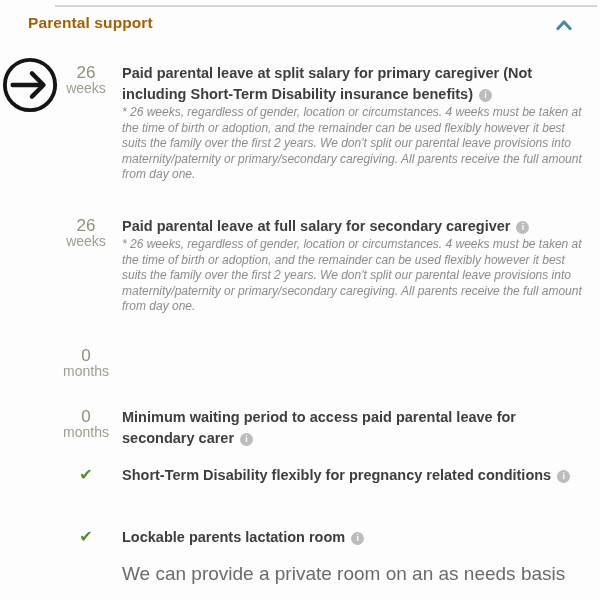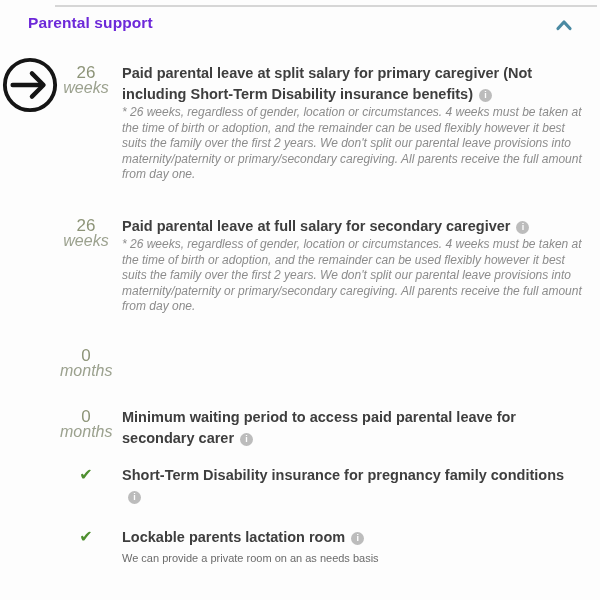--- a/index.html
+++ b/index.html
@@ -4,42 +4,42 @@
 <style>
   * { margin:0; padding:0; box-sizing:border-box; }
   html,body { width:600px; height:600px; overflow:hidden; background:#fdfdfd;
               font-family:"Liberation Sans", sans-serif; }
   .screen { position:relative; width:600px; height:600px; background:#fdfdfd; }
 
   .top-divider { position:absolute; left:55px; right:3px; top:5px; height:2px;
                  background:#d6d6d6; }
 
   .header-title { position:absolute; left:28px; top:14px; font-size:15.5px;
-                  font-weight:bold; color:#6d28d9; letter-spacing:0.1px; }
+                  font-weight:bold; color:#a16207; letter-spacing:0.1px; }
   .collapse-btn { position:absolute; left:551px; top:16px; width:26px; height:20px;
                   background:none; border:none; cursor:pointer; padding:0; }
 
   .annotation { position:absolute; left:1px; top:56px; width:58px; height:58px; }
 
   .row { position:absolute; left:0; width:576px; display:flex; align-items:flex-start;
          padding-left:60px; }
   .left-col { width:52px; flex:0 0 52px; text-align:center; }
   .value { font-size:17px; line-height:19px; color:#8d9478; }
-  .unit  { font-size:16px; line-height:12px; color:#9ba18e;font-style:italic; }
+  .unit  { font-size:14px; line-height:12px; color:#9ba18e; }
   .check { font-size:16px; line-height:19px; color:#4e8f2f; font-weight:bold;
            font-family:"DejaVu Sans", sans-serif; }
   .content { margin-left:10px; width:470px; }
   .title { font-size:14.5px; font-weight:bold; color:#3e3e3e; line-height:21px; }
   .info { display:inline-block; width:13px; height:13px; border-radius:50%;
           background:#bcbcbc; color:#ffffff; font-size:9px; font-weight:bold;
           line-height:13px; text-align:center; margin-left:6px; vertical-align:1px;
           font-style:normal; cursor:pointer; }
   .fineprint { margin-top:0; font-size:12px; font-style:italic; color:#8c8c8c;
                line-height:15.5px; width:462px; }
-  .subtitle { margin-top:1px; font-size:11px; color:#6b6b6b; line-height:18px; }
+  .subtitle { margin-top:17px; font-size:19px; color:#6b6b6b; line-height:18px; }
 </style>
 </head>
 <body>
 
 <div class="screen">
 
   <div class="top-divider"></div>
 
   <span class="header-title">Parental support</span>
 
@@ -94,21 +94,21 @@
     <div class="content">
       <div class="title"><span>Minimum waiting period to access paid parental leave for secondary carer</span><span class="info">i</span></div>
     </div>
   </div>
 
   <div class="row" style="top:465px">
     <div class="left-col">
       <span class="check">✔</span>
     </div>
     <div class="content">
-      <div class="title"><span>Short-Term Disability insurance for pregnancy family conditions</span><span class="info">i</span></div>
+      <div class="title"><span>Short-Term Disability flexibly for pregnancy related conditions</span><span class="info">i</span></div>
     </div>
   </div>
 
   <div class="row" style="top:527px">
     <div class="left-col">
       <span class="check">✔</span>
     </div>
     <div class="content">
       <div class="title"><span>Lockable parents lactation room</span><span class="info">i</span></div>
       <div class="subtitle">We can provide a private room on an as needs basis</div>

